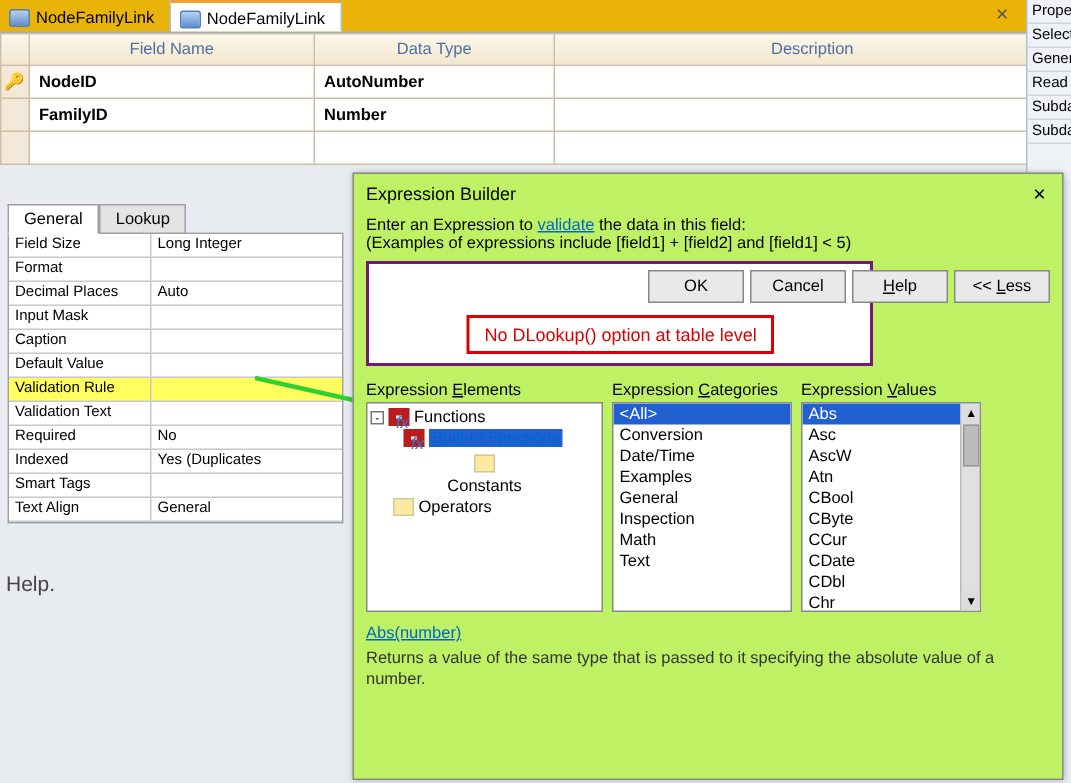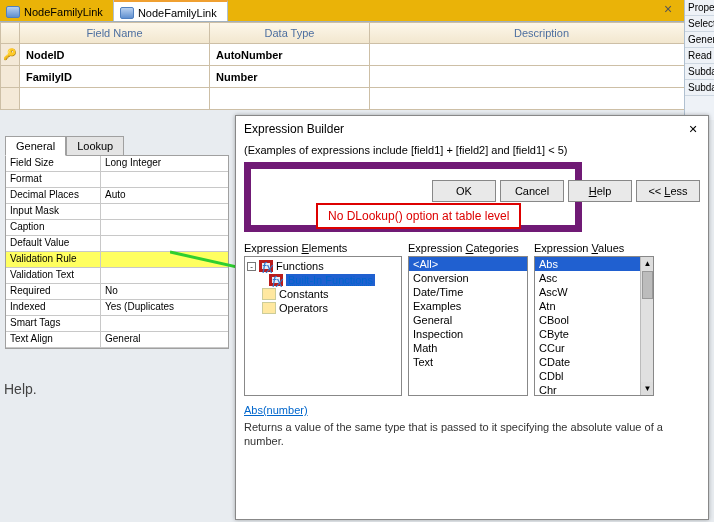--- a/index.html
+++ b/index.html
@@ -36,47 +36,47 @@
   .prop-grid { background:#fff; border:1px solid #a0a0a0; }
   .prow { display:flex; border-bottom:1px solid #c8c8c8; height:16px; }
   .prow .pk { width:95px; padding:1px 4px; border-right:1px solid #c8c8c8; font-size:10px; }
   .prow .pv { flex:1; padding:1px 4px; font-size:10px; }
   .prow.hl { background:#ffff60; }
 
   
   svg.arrow { position:absolute; left:170px; top:210px; pointer-events:none; }
 
   
-  .dialog { position:absolute; left:235px; top:115px; width:474px; height:405px; background:#ffffff; border:1px solid #888; box-shadow:0 0 4px rgba(0,0,0,.3); }
+  .dialog { position:absolute; left:235px; top:115px; width:474px; height:405px; background:#bef264; border:1px solid #888; box-shadow:0 0 4px rgba(0,0,0,.3); }
   .dlg-title { padding:6px 8px 4px 8px; font-size:12px; }
   .dlg-close { position:absolute; right:6px; top:5px; width:18px; height:16px; display:flex; align-items:center; justify-content:center; }
   .dlg-body { padding:4px 8px; }
   .dlg-body a { color:#0066cc; text-decoration:underline; }
-  .expr-box { width:338px; height:70px; background:#fff; border:7px solid #701a75; margin-top:6px; padding:3px; position:relative; }
+  .expr-box { width:338px; height:70px; background:#fff; border:2px solid #701a75; margin-top:6px; padding:3px; position:relative; }
   .annot { position:absolute; left:65px; top:34px; border:2px solid #d00; color:#d00; padding:4px 10px; font-size:12px; background:#fff; }
   .dlg-btns { position:absolute; right:8px; top:64px; display:flex; gap:4px;border-radius:15px; }
   .dlg-btns button { width:64px; height:22px; background:#e9e9e9; border:1px solid #888; font-size:11px; }
 
   .three-cols { display:flex; gap:6px; margin-top:10px; }
   .panel { display:flex; flex-direction:column; }
   .panel-label { font-size:11px; margin-bottom:2px; }
   .panel-label u { text-decoration:underline; }
   .tree, .listbox { background:#fff; border:1px solid #888; font-size:11px; overflow:hidden; }
   .tree { width:158px; height:140px; padding:2px; }
   .listbox { width:120px; height:140px; position:relative;}
   .listbox .scrollbar { position:absolute; right:0; top:0; width:13px; height:100%; background:#e0e0e0; border-left:1px solid #bbb;}
   .listbox .scrollbar .thumb { position:absolute; left:1px; top:14px; width:11px; height:28px; background:#bcbcbc; border:1px solid #999;}
   .listbox .scrollbar .up, .listbox .scrollbar .down { position:absolute; left:0; width:13px; height:13px; background:#ddd; text-align:center; font-size:8px; line-height:13px;}
   .listbox .scrollbar .up{top:0;} .listbox .scrollbar .down{bottom:0;}
   .li { padding:1px 4px; }
   .li.sel { background:#2060d0; color:#fff; }
   .tree-row { display:flex; align-items:center; gap:3px; padding:1px 0; }
   .tree-toggle { width:9px; height:9px; border:1px solid #777; font-size:8px; line-height:7px; text-align:center; }
   .tree-icon { width:14px; height:12px; background:#ffe8a0; border:1px solid #cc9; display:inline-block;}
-  .tree-icon.fx { background:#e4ecf7; border:3px solid #b91c1c; font-style:italic; font-size:14px; text-align:center; line-height:10px; color:#37c;}
+  .tree-icon.fx { background:#e4ecf7; border:5px solid #b91c1c; font-style:italic; font-size:11px; text-align:center; line-height:10px; color:#37c;}
   .tree-row.sel span.lbl { background:#2060d0; color:#fff; padding:0 2px; }
   .tree-row.lnk span.lbl { color:#0066cc; text-decoration:underline dotted;}
 
   .syntax { margin-top:8px; }
   .syntax a { color:#0066cc; text-decoration:underline;}
   .syntax-desc { margin-top:4px; font-size:11px; color:#333; line-height:1.3;}
 
   .help { position:absolute; left:4px; bottom:125px; font-size:14px; color:#444; }
 </style>
 </head>
@@ -197,20 +197,23 @@
         <path d="M0,0 L0,6 L9,3 z" fill="#2fcf2f"></path>
       </marker>
     </defs>
   <line x1="0" y1="42" x2="250" y2="98" stroke="#2fcf2f" stroke-width="3" marker-end="url(#ah)"></line>
 </svg>
 
 <div class="dialog">
   <div class="dlg-title">Expression Builder</div>
   <div class="dlg-close">✕</div>
   <div class="dlg-body">
+    <div>
+      <span>Enter an Expression to </span><a href="#">validate</a><span> the data in this field:</span>
+    </div>
     <div>(Examples of expressions include [field1] + [field2] and [field1] &lt; 5)</div>
     <div class="expr-box">
       <div class="annot">No DLookup() option at table level</div>
     </div>
     <div class="dlg-btns">
       <button>OK</button>
       <button>Cancel</button>
       <button><u>H</u><span>elp</span></button>
       <button>&lt;&lt; <u>L</u>ess</button>
     </div>
@@ -221,21 +224,21 @@
         <div class="tree">
           <div class="tree-row">
               <span class="tree-toggle">-</span>
               <span class="tree-icon fx">fx</span>
               <span class="lbl">Functions</span>
             </div>
           <div class="tree-row sel lnk" style="padding-left:22px;">
               <span class="tree-icon fx">fx</span>
               <span class="lbl">Built-In Functions</span>
             </div>
-          <div class="tree-row" style="padding-left:0;">
+          <div class="tree-row" style="padding-left:0;flex-direction:column;">
               <span style="width:12px;"></span>
               <span class="tree-icon"></span>
               <span class="lbl">Constants</span>
             </div>
           <div class="tree-row" style="padding-left:0;">
               <span style="width:12px;"></span>
               <span class="tree-icon"></span>
               <span class="lbl">Operators</span>
             </div>
         </div>

